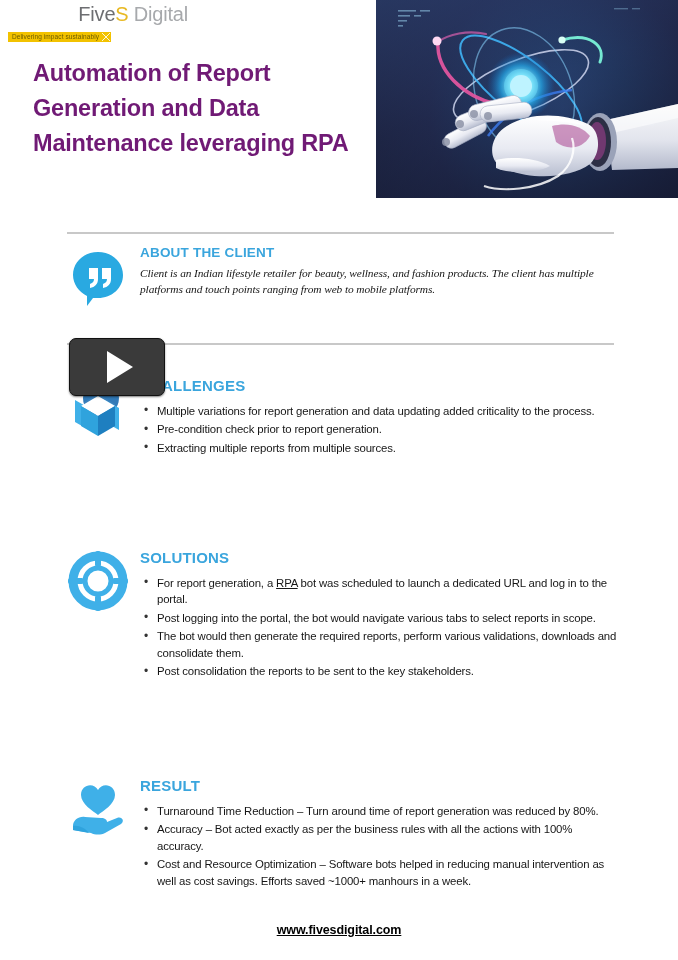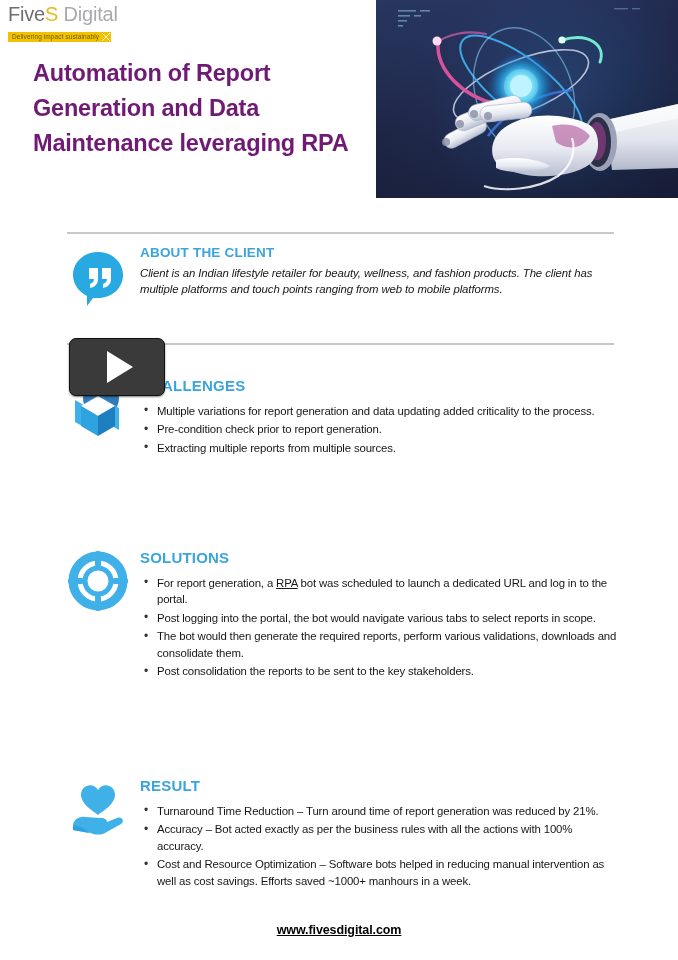--- a/index.html
+++ b/index.html
@@ -24,20 +24,21 @@
     position: absolute;
     left: 8px;
     top: 4px;
     width: 180px;
   }
   .logo-word {
     font-size: 20px;
     letter-spacing: -0.2px;
     white-space: nowrap;
     line-height: 1.05;
+    text-align: right;
   }
   .logo-five  { color: #6d6e71; font-weight: 400; }
   .logo-s     { color: #e8b923; font-weight: 400; }
   .logo-digital { color: #a7a9ac; font-weight: 400; }
 
   .logo-tagline {
     margin-top: 2px;
     display: inline-block;
     background: #f2c200;
     color: #6b5b00;
@@ -125,20 +126,21 @@
     font-size: 15px;
   }
 
   .about-text {
     margin-top: 4px;
     font-style: italic;
     font-size: 11.4px;
     line-height: 16.5px;
     color: #161616;
     letter-spacing: -0.1px;
+    font-family: Liberation Serif, serif;
   }
 
   ul.bullets {
     margin-top: 8px;
     list-style: none;
   }
   ul.bullets li {
     position: relative;
     padding-left: 17px;
     font-size: 11.4px;
@@ -374,21 +376,21 @@
     <div class="sec-icon">
       <svg width="62" height="62" viewBox="0 0 62 62">
         <path d="M31,12 C27,4 14,6 14,17 C14,26 26,33 31,37 C36,33 48,26 48,17 C48,6 35,4 31,12 Z" fill="#3fb0e8"></path>
         <path d="M6,48 C6,42 12,38 18,39 L34,40 C38,40 40,42 40,44 L50,40 C55,38 58,43 54,46 L38,55 C34,57 28,57 24,55 L6,52 Z" fill="#3fb0e8"></path>
         <path d="M6,48 L6,52 L22,55 C18,50 12,47 6,48 Z" fill="#2fa3dd"></path>
       </svg>
     </div>
     <div class="sec-body">
       <div class="sec-title big">RESULT</div>
       <ul class="bullets">
-        <li>Turnaround Time Reduction – Turn around time of report generation was reduced by 21%.</li>
+        <li>Turnaround Time Reduction – Turn around time of report generation was reduced by 80%.</li>
         <li>Accuracy – Bot acted exactly as per the business rules with all the actions with 100% accuracy.</li>
         <li>Cost and Resource Optimization – Software bots helped in reducing manual intervention as well as cost savings. Efforts saved ~1000+ manhours in a week.</li>
       </ul>
     </div>
   </section>
 
   <a class="footer-link" href="#">www.fivesdigital.com</a>
 
 </div>
 

